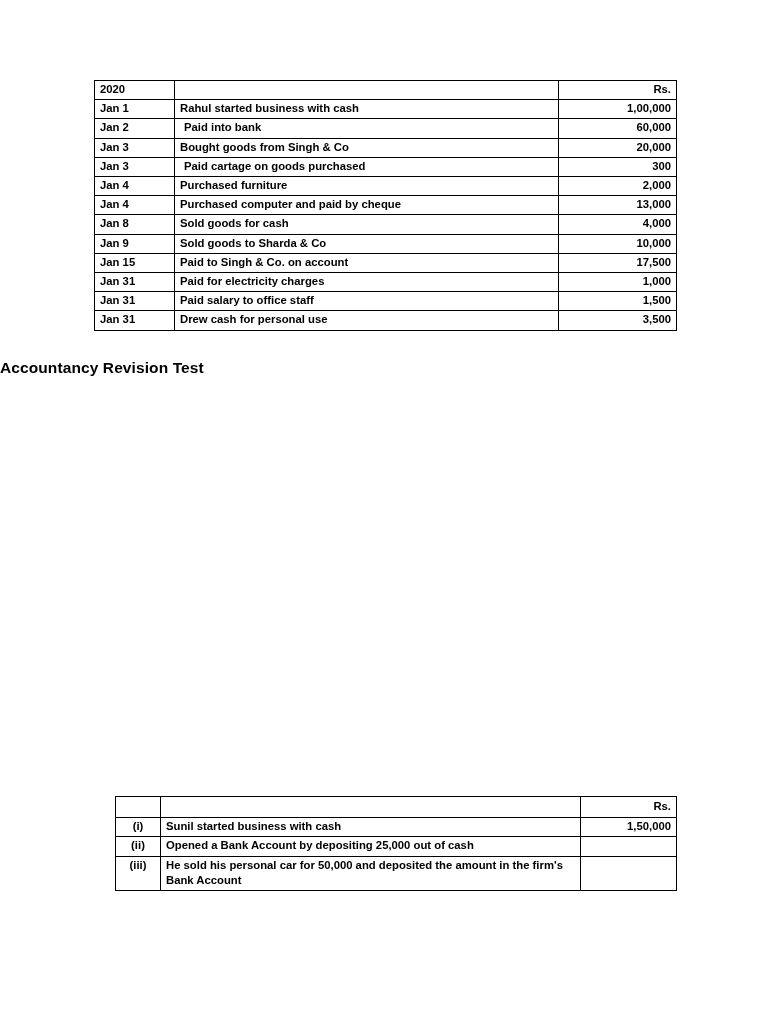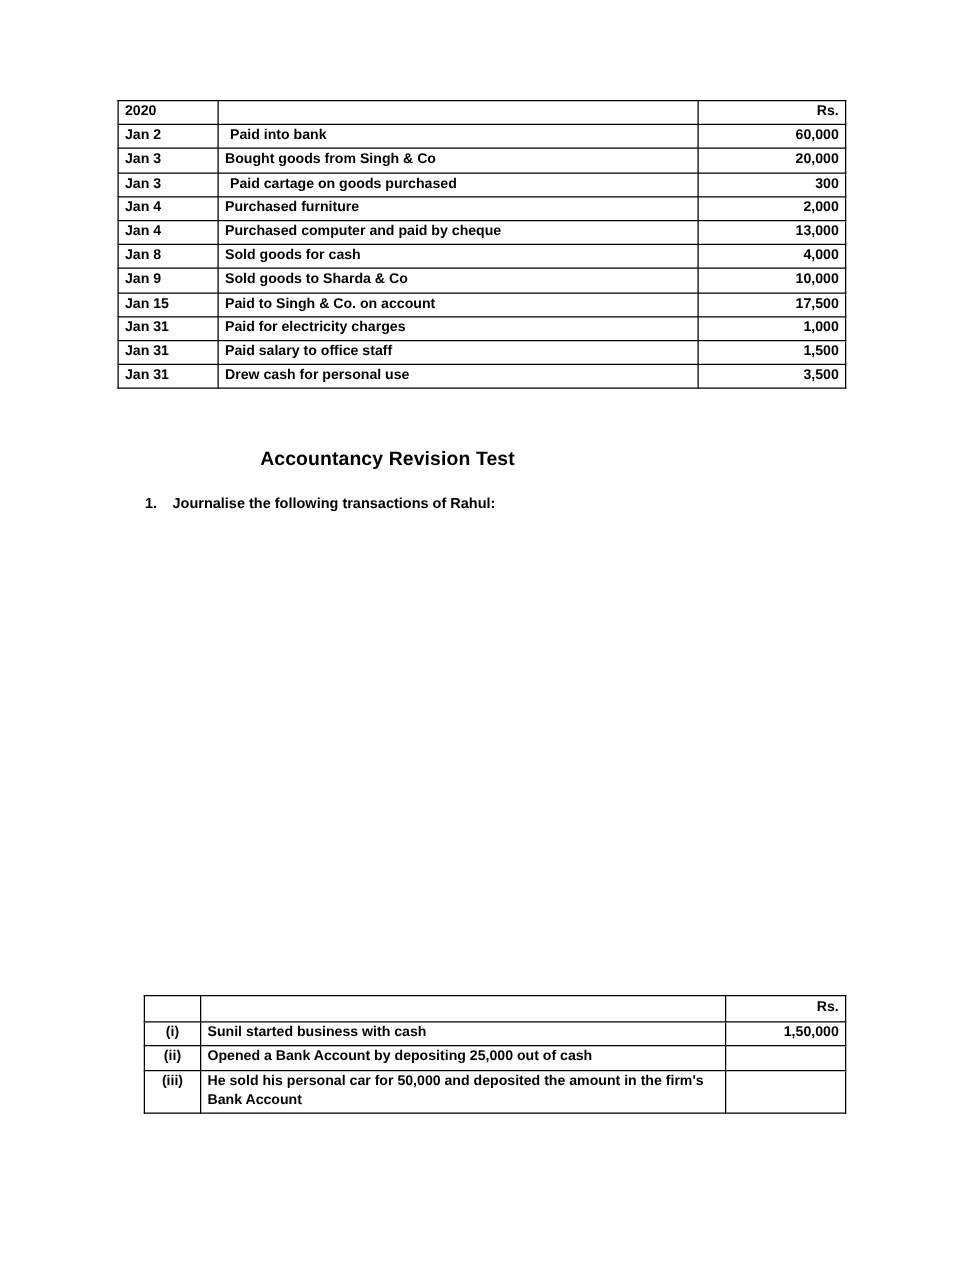--- a/index.html
+++ b/index.html
@@ -72,21 +72,20 @@
   }
 
   .indent { padding-left: 9px !important; }
 
   
   .doc-title {
     position: absolute;
     left: 0;
     top: 359px;
     width: 620px;
-    text-align: center;
     font-size: 15.5px;
     font-weight: bold;
     letter-spacing: 0.1px;
   }
 
   .question {
     position: absolute;
     font-size: 11.6px;
     font-weight: bold;
     line-height: 16px;
@@ -112,20 +111,25 @@
         <col class="t1-c-desc">
         <col class="t1-c-amt">
       </colgroup>
       <tbody>
         <tr>
           <td class="t1-c-date">2020</td>
           <td class="t1-c-desc"></td>
           <td class="t1-c-amt">Rs.</td>
         </tr>
         <tr>
+          <td class="t1-c-date">Jan 1</td>
+          <td class="t1-c-desc">Rahul started business with cash</td>
+          <td class="t1-c-amt">1,00,000</td>
+        </tr>
+        <tr>
           <td class="t1-c-date">Jan 2</td>
           <td class="t1-c-desc indent">Paid into bank</td>
           <td class="t1-c-amt">60,000</td>
         </tr>
         <tr>
           <td class="t1-c-date">Jan 3</td>
           <td class="t1-c-desc">Bought goods from Singh &amp; Co</td>
           <td class="t1-c-amt">20,000</td>
         </tr>
         <tr>
@@ -172,23 +176,20 @@
           <td class="t1-c-date">Jan 31</td>
           <td class="t1-c-desc">Drew cash for personal use</td>
           <td class="t1-c-amt">3,500</td>
         </tr>
       </tbody>
     </table>
   </div>
 
   <div class="doc-title">Accountancy Revision Test</div>
 
-  <div class="question q1">
-    <span class="q-num">1.</span><span>Journalise the following transactions of Rahul:</span>
-  </div>
 
 
   <div class="table2-wrap">
     <table class="doc-table t2">
       <colgroup>
         <col class="t2-c-num">
         <col class="t2-c-desc">
         <col class="t2-c-amt">
       </colgroup>
       <tbody>

